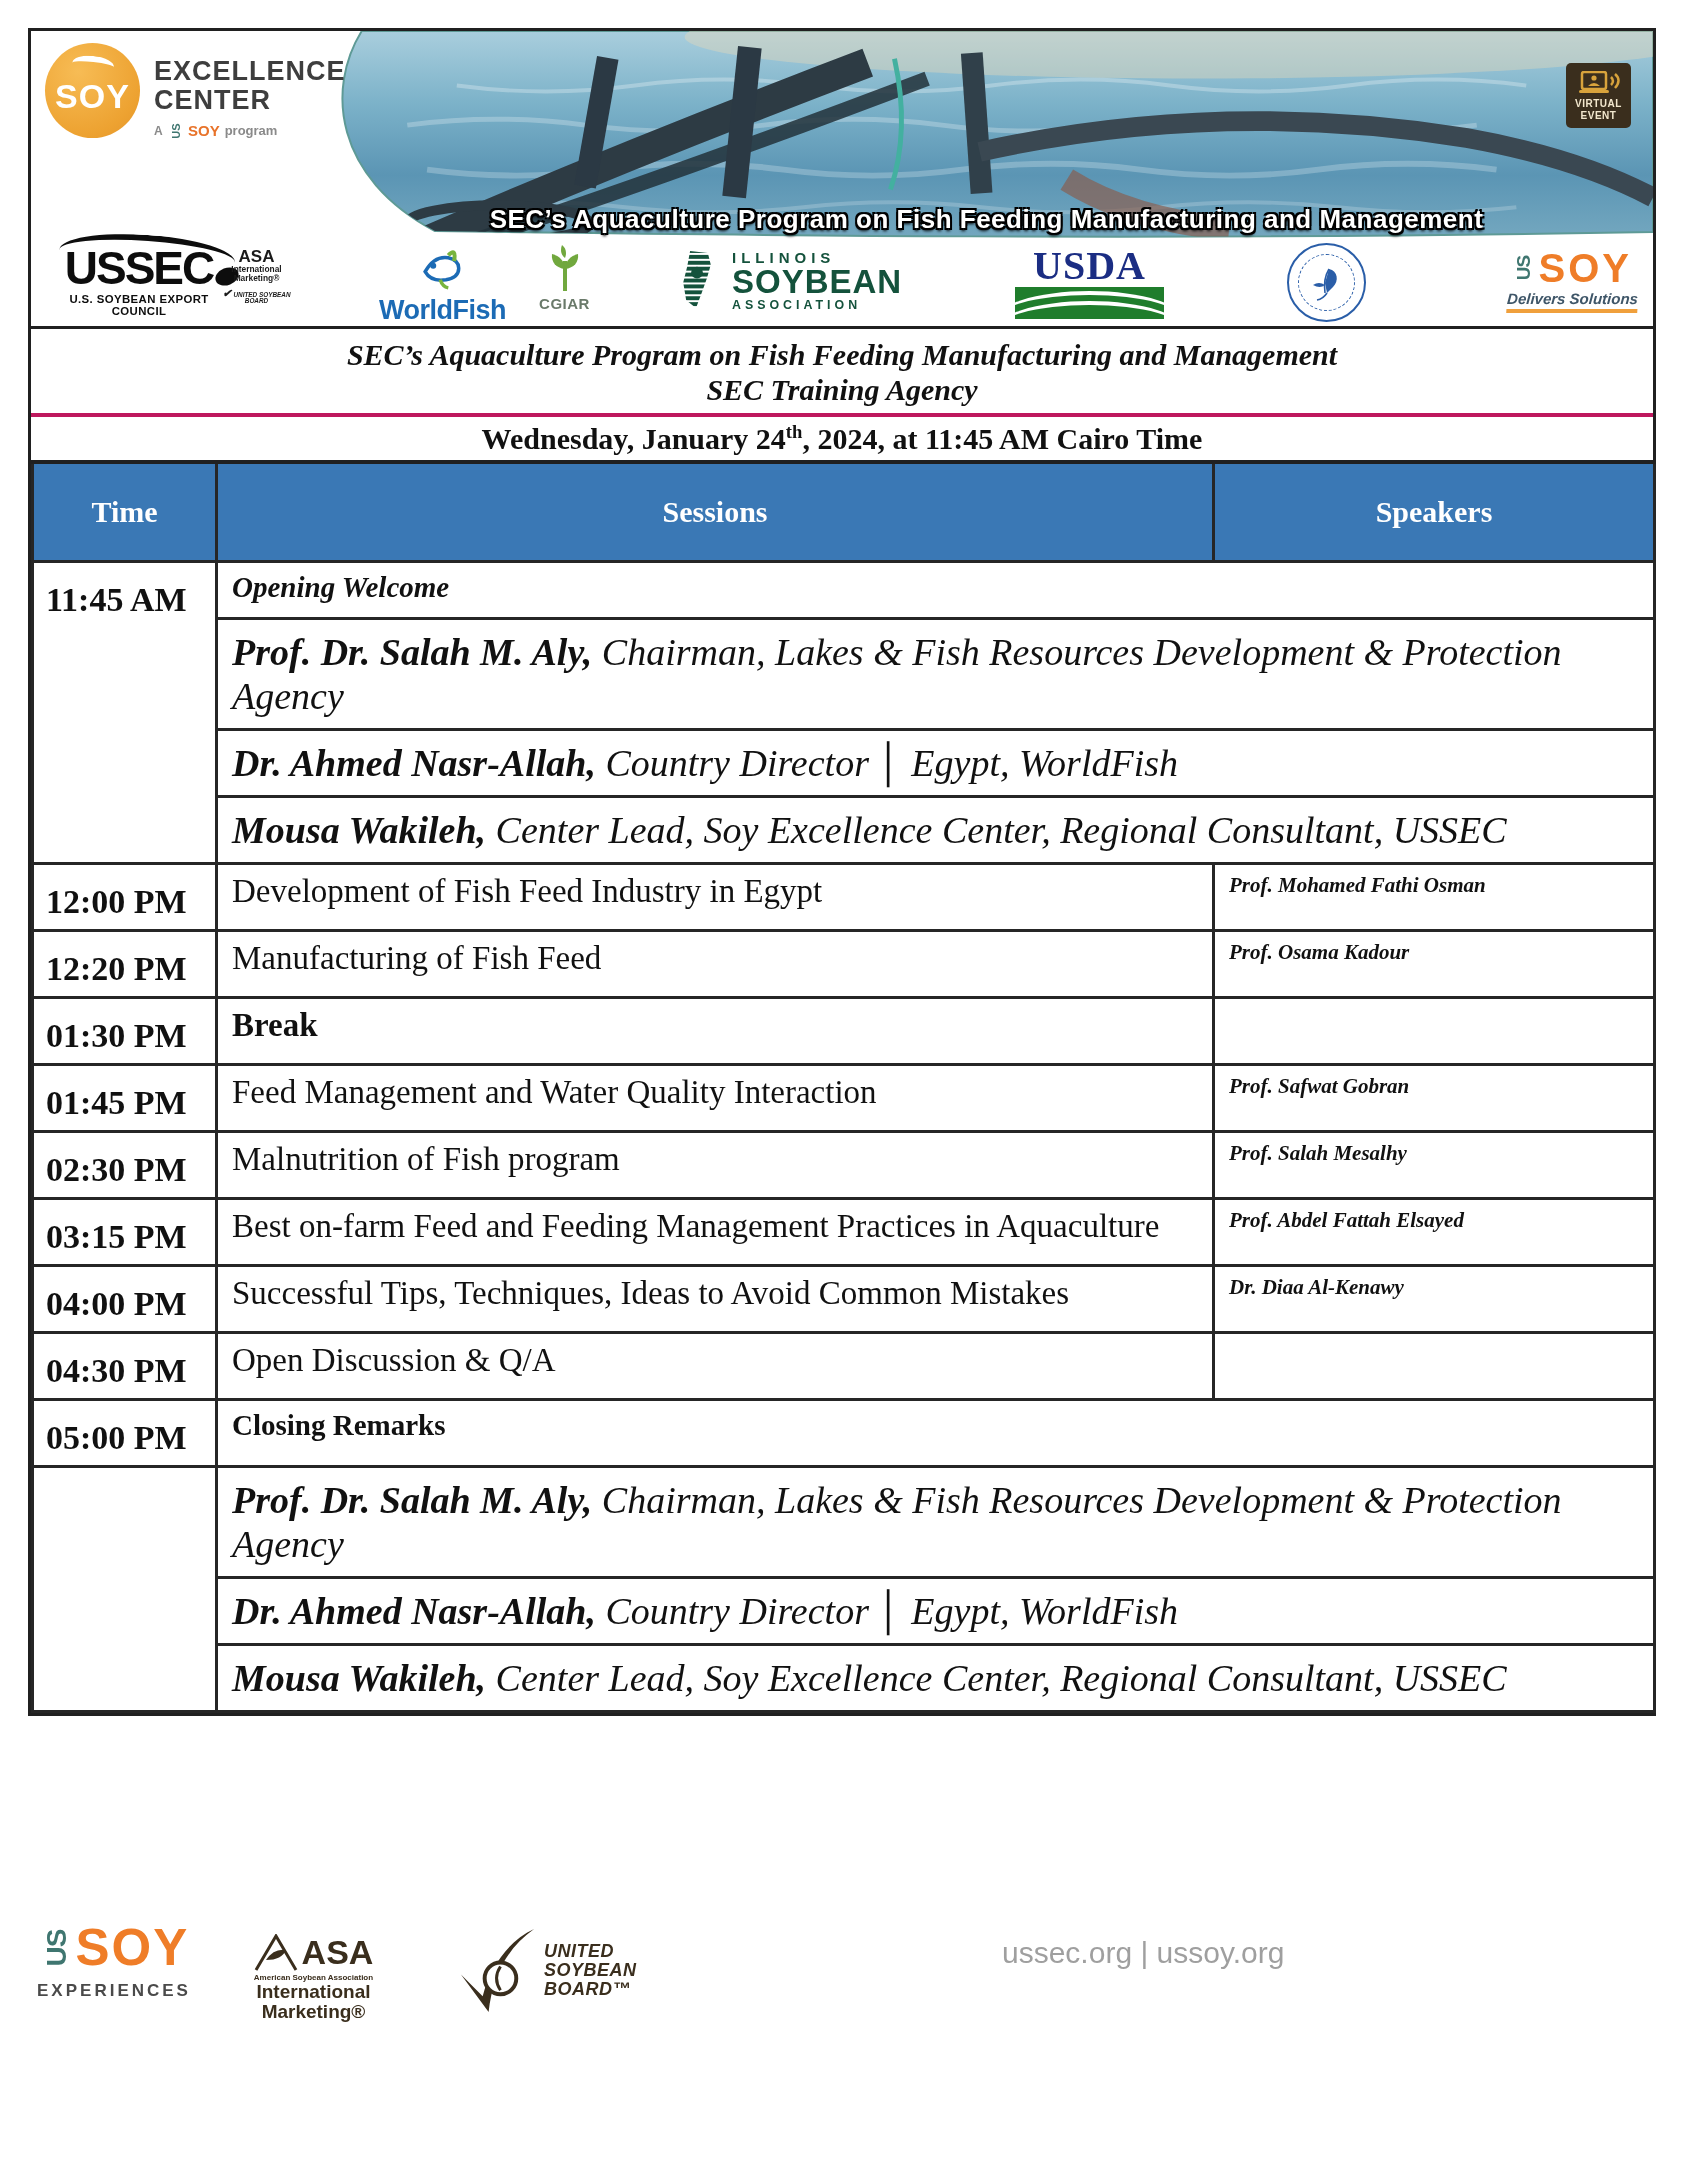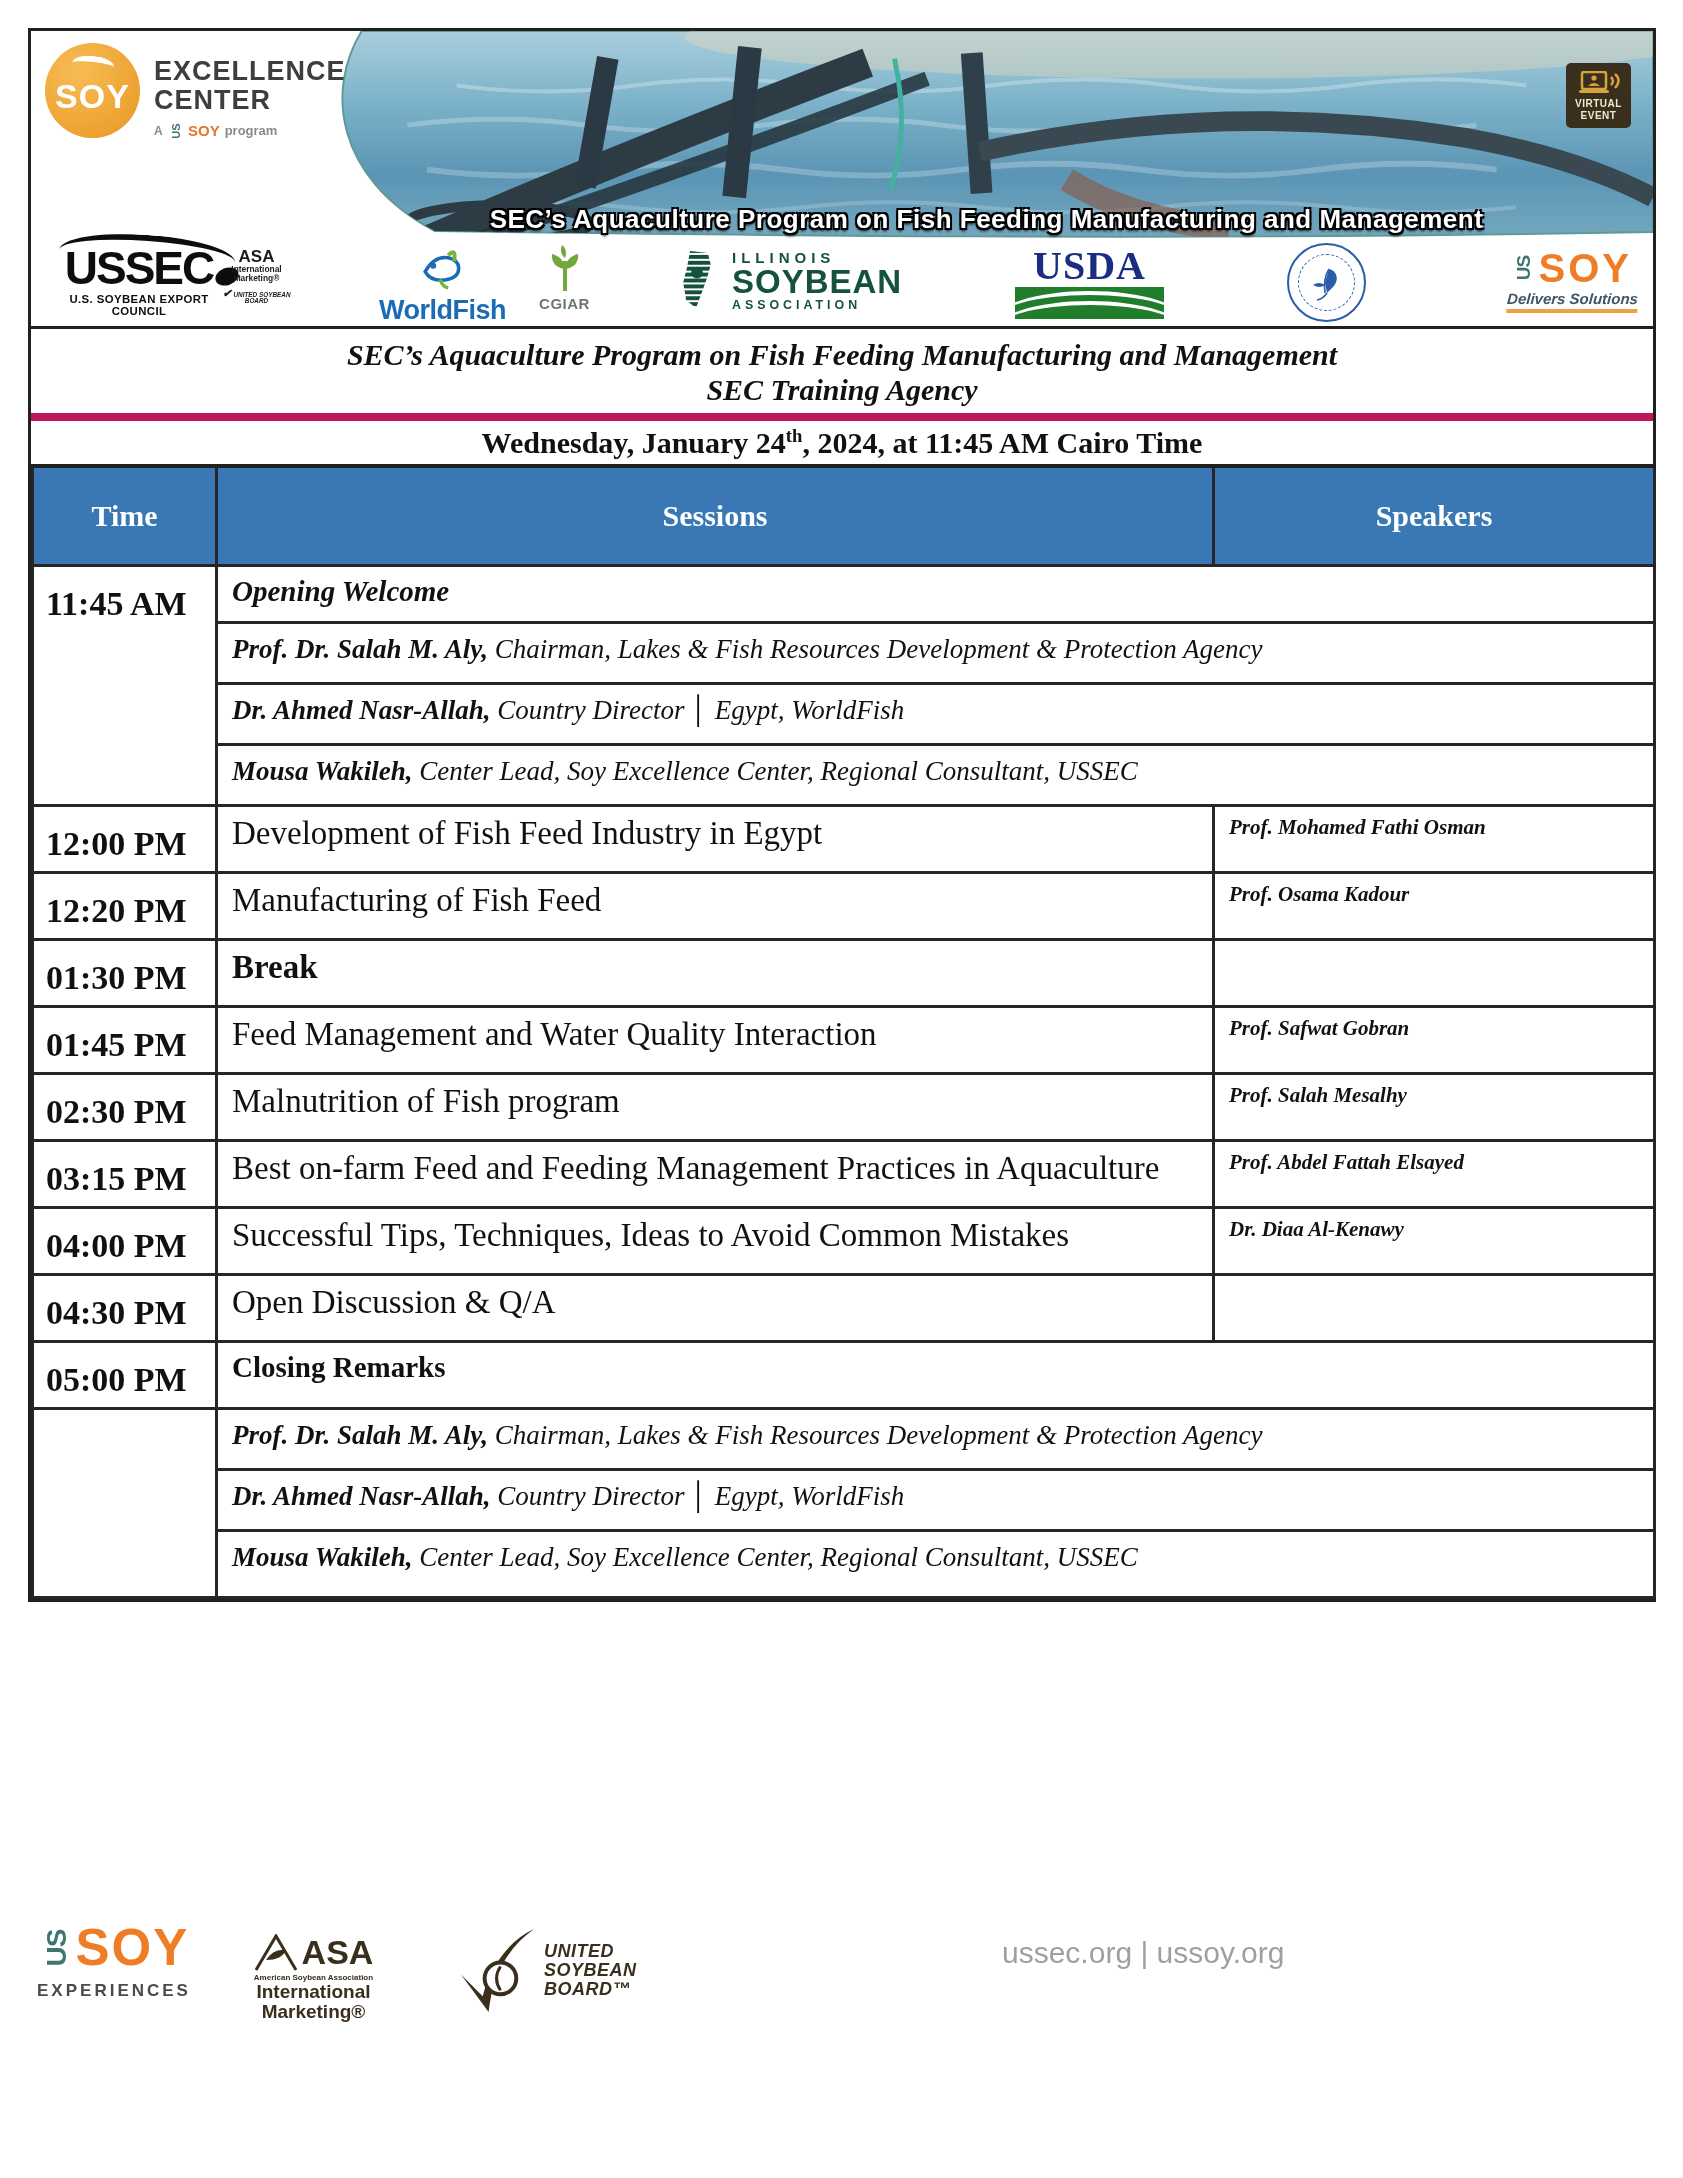--- a/index.html
+++ b/index.html
@@ -73,37 +73,37 @@
   .ussoy { left:1464px; top:8px; width:154px; text-align:center; }
   .ussoy .row1 { display:flex; align-items:center; justify-content:center; gap:2px; }
   .ussoy .us-rot { transform:rotate(-90deg); font-weight:800; font-size:19px; color:#3f7670; letter-spacing:-1px; }
   .ussoy .soy-big { font-weight:800; font-size:40px; line-height:38px; color:#ef7d28; letter-spacing:3px; }
   .ussoy .ds { margin-top:3px; font-weight:700; font-style:italic; font-size:15px; color:#3f5668;
       border-bottom:4px solid #f0a03c; display:inline-block; padding-bottom:2px; transform:skewX(-4deg); }
 
   
   .title-row { border-top:3px solid #202020; padding:8px 10px 6px; text-align:center; }
   .title-row .tl { font-weight:700; font-style:italic; font-size:30px; line-height:35px; }
-  .date-row { border-top:8px solid #be185d; padding:4px 1px; text-align:center; font-weight:700; font-size:30px; }
+  .date-row { border-top:4px solid #be185d; padding:4px 1px; text-align:center; font-weight:700; font-size:30px; }
   .date-row sup { font-size:0.62em; vertical-align:super; }
 
   
   table.agenda { width:100%; border-collapse:collapse; border-top:4px solid #202020; table-layout:fixed; }
   table.agenda col.c-time { width:184px; }
   table.agenda col.c-session { width:997px; }
   table.agenda col.c-speaker { width:441px; }
   table.agenda th, table.agenda td { border:3px solid #262626; vertical-align:top; }
   table.agenda thead th { background:#3a78b5; color:#fff; font-weight:700; font-size:30px; height:99px; vertical-align:middle; text-align:center; }
   td.t-time { font-weight:700; font-size:34px; padding:18px 4px 8px 12px; }
   td.t-session { font-size:33px; padding:8px 6px 8px 14px; }
   td.t-speaker { font-weight:700; font-style:italic; font-size:21px; padding:8px 6px 8px 14px; }
   td.sec-title { font-weight:700; font-style:italic; font-size:29px; padding:8px 6px 8px 14px; }
   td.sec-title.no-italic { font-style:normal; }
   td.bold-session { font-weight:700; }
-  td.sp-line { font-size:27px; padding:10px 6px 10px 14px; font-style:italic; }
+  td.sp-line { font-size:38px; padding:10px 6px 10px 14px; font-style:italic; }
   td.sp-line .sp-name { font-weight:700; }
   .h58 { height:57px; } .h62 { height:61px; } .h56 { height:55px; } .h48 { height:48px; }
   .h42 { height:42px; } .h46 { height:46px; } .h68 { height:67px; }
 
   
   .footer-item { position:absolute; font-family:"Liberation Sans", sans-serif; }
   .f-ussoyexp { left:30px; top:1923px; width:168px; text-align:center; }
   .f-ussoyexp .row1 { display:flex; align-items:center; justify-content:center; }
   .f-ussoyexp .us-rot { transform:rotate(-90deg); font-weight:800; font-size:28px; color:#3f7670; letter-spacing:-1px; }
   .f-ussoyexp .soy-big { font-weight:800; font-size:51px; line-height:50px; color:#ef7d28; letter-spacing:2px; }

